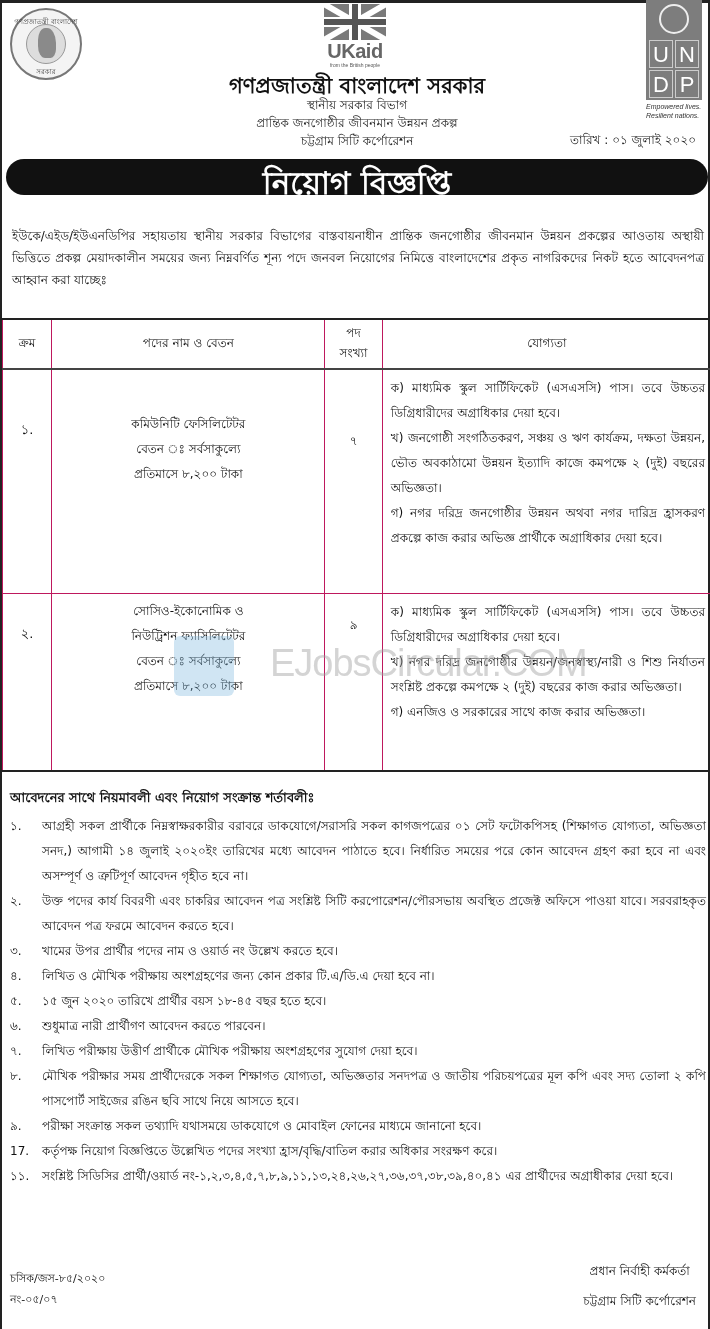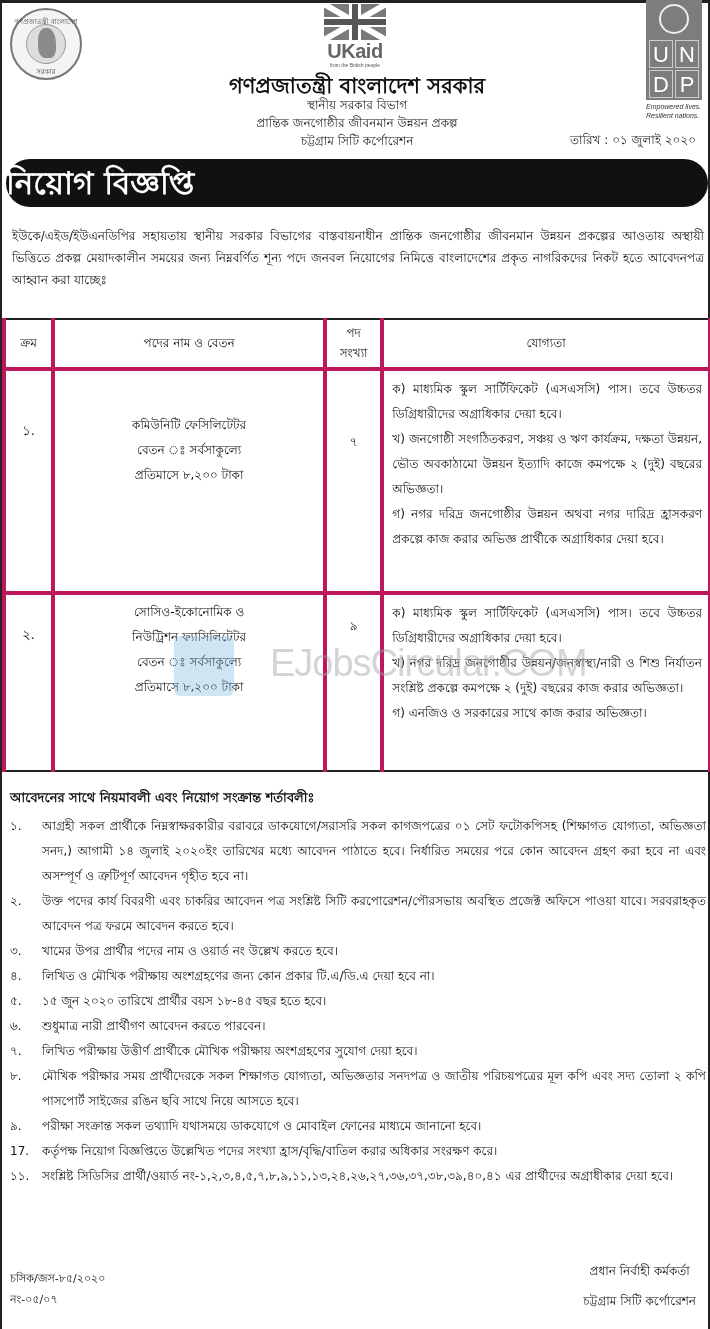--- a/index.html
+++ b/index.html
@@ -28,27 +28,27 @@
   .undp { position: absolute; left: 644px; top: 0; width: 56px; }
   .undp-logo { width: 56px; height: 100px; background: #7d7d7d; position: relative; }
   .undp-globe { position: absolute; left: 13px; top: 4px; width: 30px; height: 30px; border-radius: 50%; border: 2px solid #eee; }
   .undp-cell { position: absolute; width: 24px; height: 28px; border: 1px solid #ccc; color: #fff; font-family: "Liberation Sans", sans-serif; font-size: 22px; text-align: center; line-height: 28px; }
   .undp-tag { font-family: "Liberation Sans", sans-serif; font-style: italic; font-size: 7px; color: #333; line-height: 9px; margin-top: 2px; }
 
   .h-title { position: absolute; left: 0; width: 710px; top: 70px; text-align: center; font-size: 21px; font-weight: bold; color: #111; }
   .h-line { position: absolute; left: 0; width: 710px; text-align: center; font-size: 12px; color: #222; }
   .h-date { position: absolute; right: 12px; top: 131px; font-size: 12px; color: #222; margin-left: 40px; }
 
-  .banner { position: absolute; left: 4px; top: 159px; width: 702px; height: 48px; background: #111; border-radius: 26px; color: #fff; font-size: 31px; font-weight: bold; line-height: 48px; }
+  .banner { position: absolute; left: 4px; top: 159px; width: 702px; height: 36px; background: #111; border-radius: 26px; color: #fff; text-align: center; font-size: 31px; font-weight: bold; line-height: 48px; }
 
   .intro { position: absolute; left: 10px; top: 225px; width: 692px; font-size: 12px; line-height: 22px; text-align: justify; color: #111; }
 
   
   .tbl { position: absolute; left: 0; top: 318px; width: 710px; border-collapse: collapse; }
-  .tbl td, .tbl th { border: 4px solid #be185d; vertical-align: top; font-weight: normal; }
+  .tbl td, .tbl th { border: 1px solid #be185d; vertical-align: top; font-weight: normal; }
   .tbl tr.hdr td { height: 50px; vertical-align: middle; text-align: center; font-size: 12px; border-top: 2px solid #222; border-bottom: 2px solid #444; }
   .c1 { width: 50px; } .c2 { width: 278px; } .c3 { width: 58px; } .c4 { width: 335px; }
   .serial { font-size: 13px; text-align: center; padding-top: 50px; }
   .post { text-align: center; font-size: 12px; line-height: 25px; padding-top: 42px; }
   .count { text-align: center; font-size: 12px; padding-top: 62px; }
   .qual { font-size: 12px; line-height: 25px; padding: 6px 6px 6px 8px; text-align: justify; }
   .row1 td { height: 224px; }
   .row2 td { height: 178px; border-bottom: 2px solid #222; }
   .row2 .serial { padding-top: 30px; } .row2 .post { padding-top: 5px; } .row2 .count { padding-top: 22px; }
 

